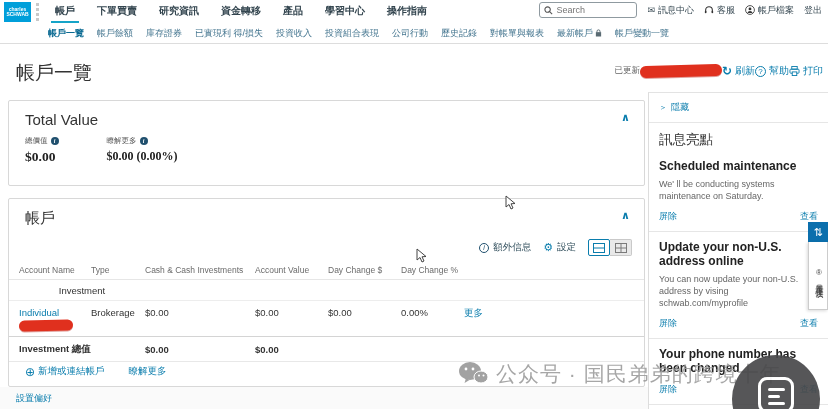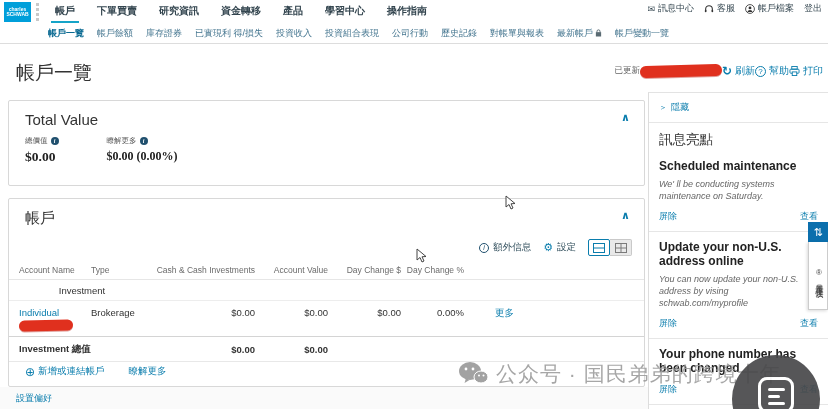--- a/index.html
+++ b/index.html
@@ -62,41 +62,41 @@
            display:inline-flex; align-items:center; justify-content:center; }
   .gear { color:#0a7dad; font-size:11px; }
   #viewtoggle { display:flex; }
   .vbtn { width:22px; height:17px; display:flex; align-items:center; justify-content:center; cursor:pointer; }
   .vbtn.on { border:1px solid #0a7dad; background:#fff; border-radius:2px; }
   .vbtn.off { border:1px solid #c9c9c9; background:#e9e9e9; border-left:none; border-radius:0 2px 2px 0; }
 
   
   #ac-table { position:absolute; left:0; right:0; top:62px; font-size:9.5px; }
   .trow { display:grid; grid-template-columns:72px 54px 110px 73px 73px 63px 50px 1fr; padding-left:10px; align-items:center; }
-  .trow .r { text-align:right; }
+  .trow .r { text-align:left; }
   #thead { height:19px; border-bottom:1px solid #e6e6e6; color:#6b6b6b; font-size:8.5px; }
   #tgroup { height:21px; border-bottom:1px solid #ededed; color:#333;text-align:center; }
   #tmain { height:36px; border-bottom:1px solid #d4d4d4; position:relative; align-items:start; padding-top:6px; }
   #tmain .cell { line-height:12px; }
   #redact-acct { position:absolute; left:10px; top:19px; width:54px; height:11px; }
   #ttotal { height:25px; border-bottom:1px solid #e8e8e8; font-weight:bold; }
   #ac-footer { position:absolute; left:16px; bottom:8px; display:flex; gap:24px; font-size:9.5px; align-items:center; }
   .plus { font-size:12px; line-height:10px; }
 
   #prefs-strip { left:0; top:387px; width:648px; height:22px; background:#fafafa; }
   #prefs-link { left:16px; top:392px; font-size:9px; }
 
   
   #sidebar { left:648px; top:92px; width:180px; height:317px; background:#fff;
              border-left:1px solid #ddd; border-top:1px solid #e3e3e3; padding:8px 10px; font-size:9px; }
   #sb-hide { display:flex; gap:4px; align-items:center; font-size:9px; }
   .sb-div { border-top:1px solid #e6e6e6; margin:8px -10px; }
   #sb-heading { font-size:13.5px; color:#333; margin:4px 0 10px; }
   .msg-title { font-size:12px; font-weight:bold; color:#222; margin-bottom:5px; }
-  .msg-body { font-size:9px; color:#666; line-height:12px;font-style:italic; }
+  .msg-body { font-size:9px; color:#666; line-height:12px; }
   .msg-links { display:flex; justify-content:space-between; margin-top:8px; }
   #sb-center-link { text-align:right; }
 
   
   #trade-tab { left:808px; top:222px; width:20px; z-index:5; }
   #trade-tab-icon { width:20px; height:20px; background:#0b6fad; color:#fff; font-size:11px;
                     display:flex; align-items:center; justify-content:center; cursor:pointer; }
   #trade-tab-label { width:20px; height:68px; background:#fff; border:1px solid #ccc; border-top:none;
                      box-shadow:-1px 1px 3px rgba(0,0,0,.15); writing-mode:vertical-rl; text-orientation:upright;
                      font-size:8px; color:#444; display:flex; align-items:center; justify-content:center; letter-spacing:1px; cursor:pointer; }
@@ -127,20 +127,29 @@
   <nav id="mainmenu">
     <span class="mitem active">帳戶</span>
     <span class="mitem">下單買賣</span>
     <span class="mitem">研究資訊</span>
     <span class="mitem">資金轉移</span>
     <span class="mitem">產品</span>
     <span class="mitem">學習中心</span>
     <span class="mitem">操作指南</span>
   </nav>
   <div id="topright">
+    <div id="searchbox">
+      <span class="ico">
+        <svg width="9" height="9" viewBox="0 0 10 10">
+            <circle cx="4" cy="4" r="3" fill="none" stroke="#555" stroke-width="1.2"></circle>
+            <line x1="6.3" y1="6.3" x2="9" y2="9" stroke="#555" stroke-width="1.2"></line>
+          </svg>
+      </span>
+      <input placeholder="Search" style="">
+    </div>
     <div class="util">
       <span class="ico">✉</span>
       <span>訊息中心</span>
     </div>
     <div class="util">
       <span class="ico">
         <svg width="10" height="10" viewBox="0 0 12 12">
             <path d="M2 8 V6 a4 4 0 0 1 8 0 V8" fill="none" stroke="#333" stroke-width="1.3"></path>
             <rect x="1" y="7" width="2" height="3" rx="1" fill="#333"></rect>
             <rect x="9" y="7" width="2" height="3" rx="1" fill="#333"></rect>

